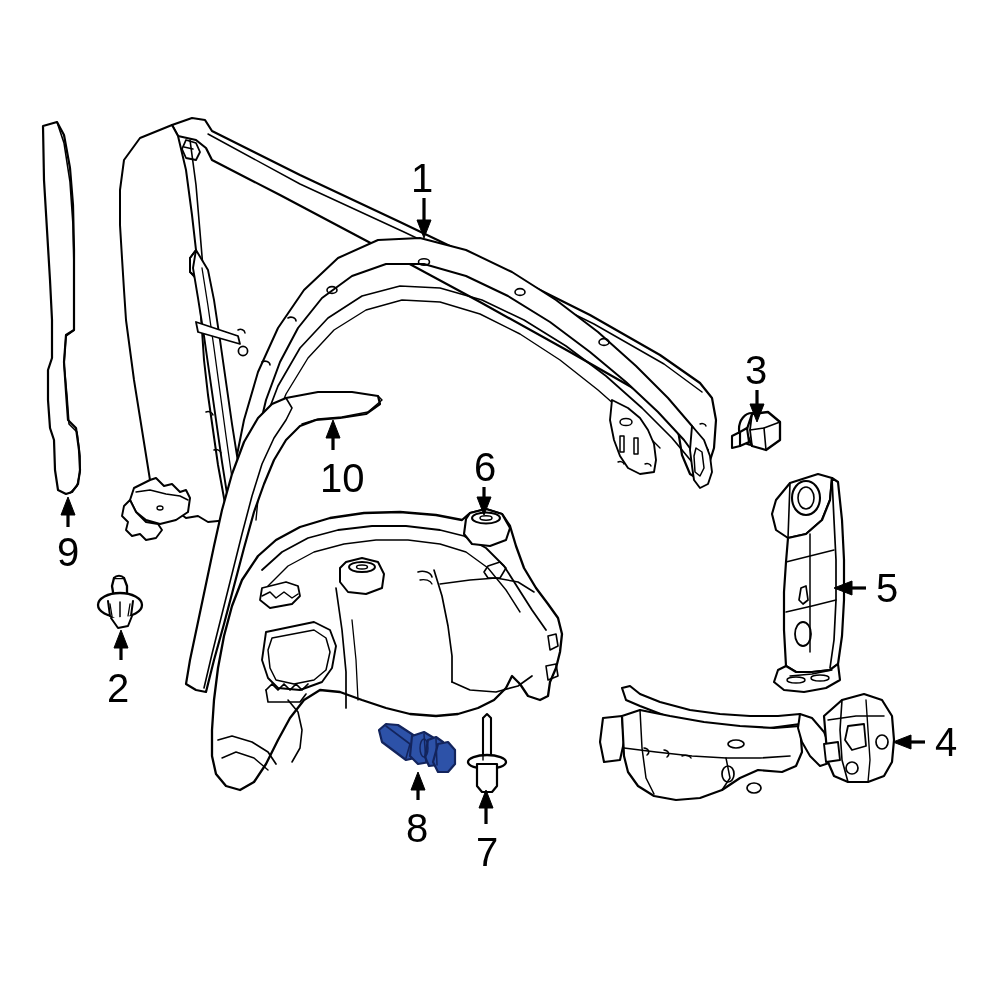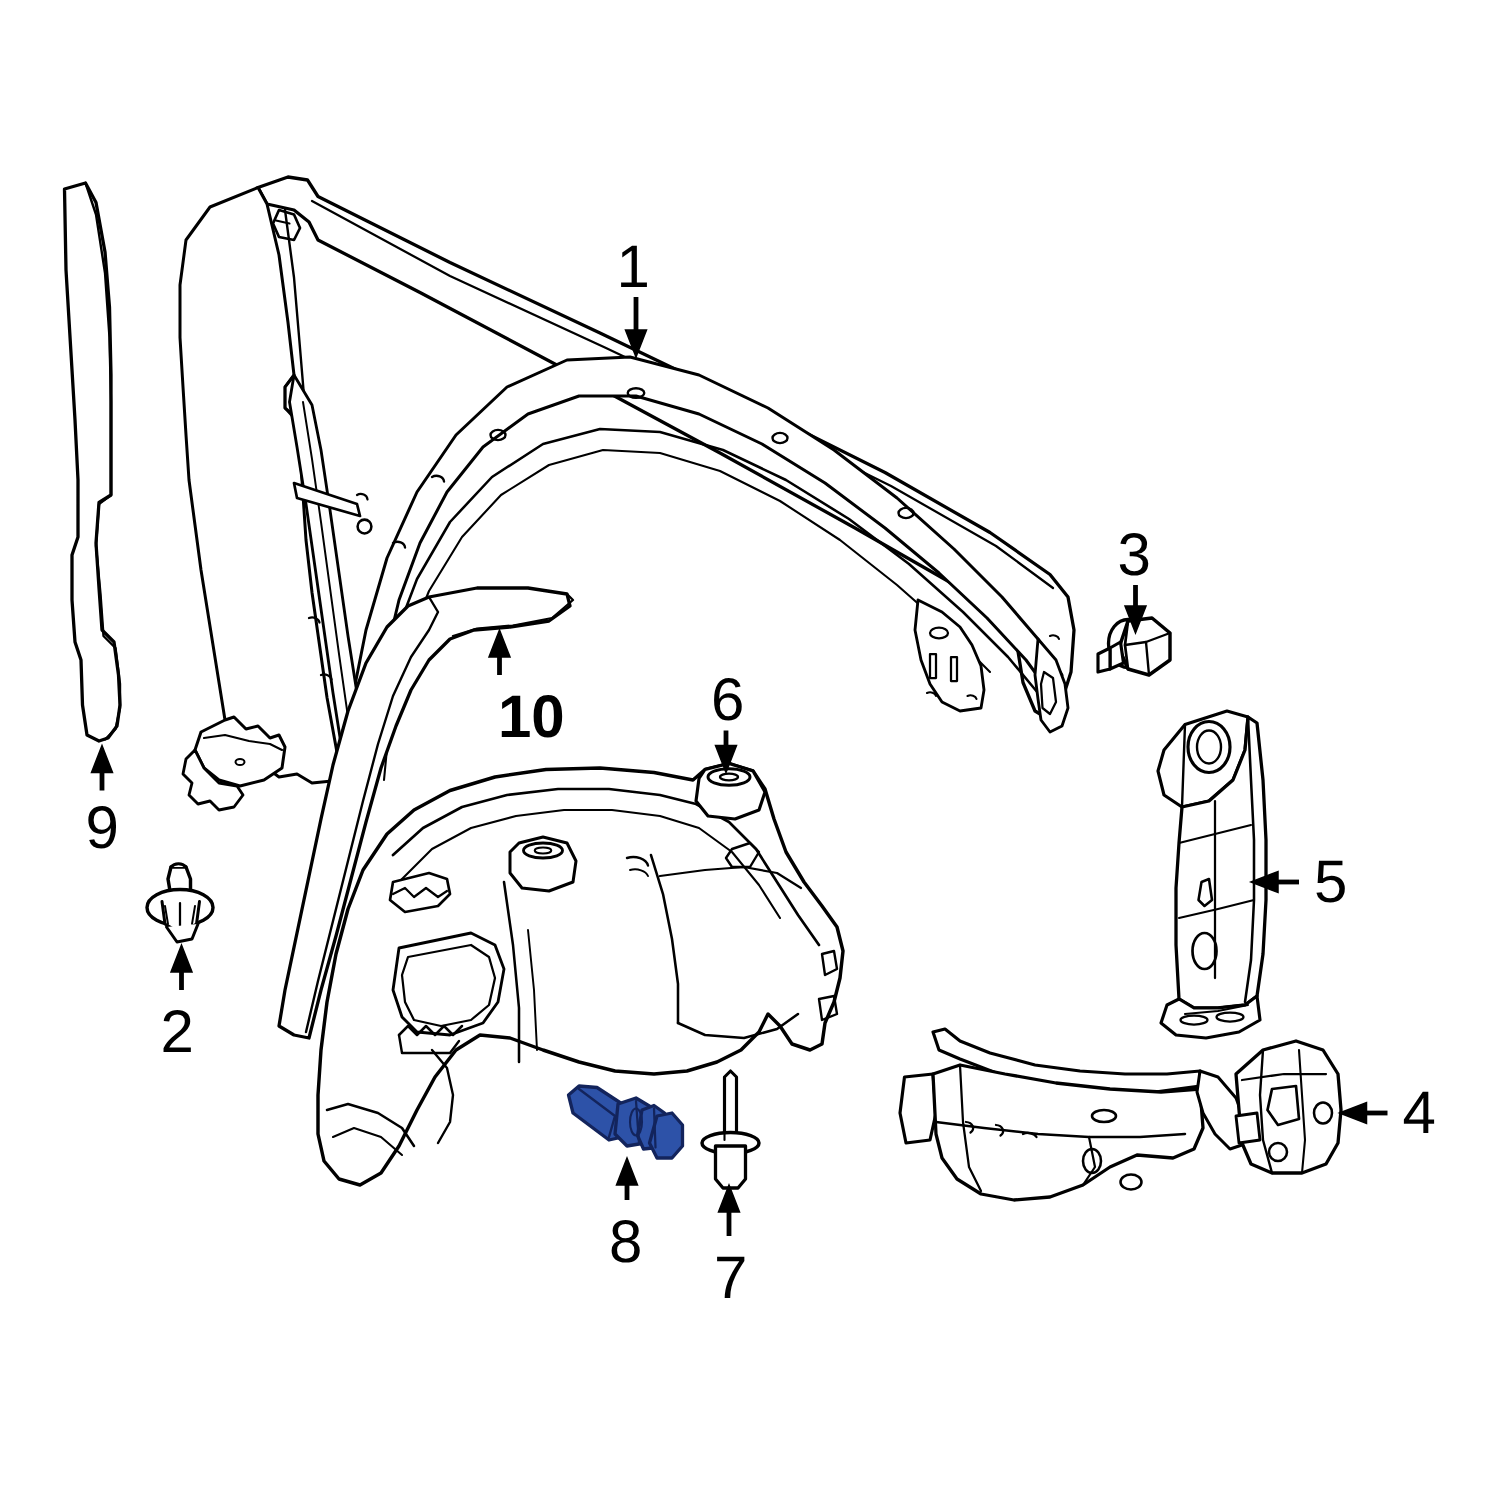--- a/index.html
+++ b/index.html
@@ -372,15 +372,15 @@
 
   <div class="callout-label" style="left:411px;top:158px;">1</div>
   <div class="callout-label" style="left:107px;top:668px;">2</div>
   <div class="callout-label" style="left:745px;top:350px;">3</div>
   <div class="callout-label" style="left:935px;top:722px;">4</div>
   <div class="callout-label" style="left:876px;top:568px;">5</div>
   <div class="callout-label" style="left:474px;top:447px;">6</div>
   <div class="callout-label" style="left:476px;top:832px;">7</div>
   <div class="callout-label" style="left:406px;top:808px;">8</div>
   <div class="callout-label" style="left:57px;top:532px;">9</div>
-  <div class="callout-label" style="left:332px;top:458px;font-weight:bold;">10</div>
+  <div class="callout-label" style="left:320px;top:458px;">10</div>
 
 </div>
 
 </body></html>

